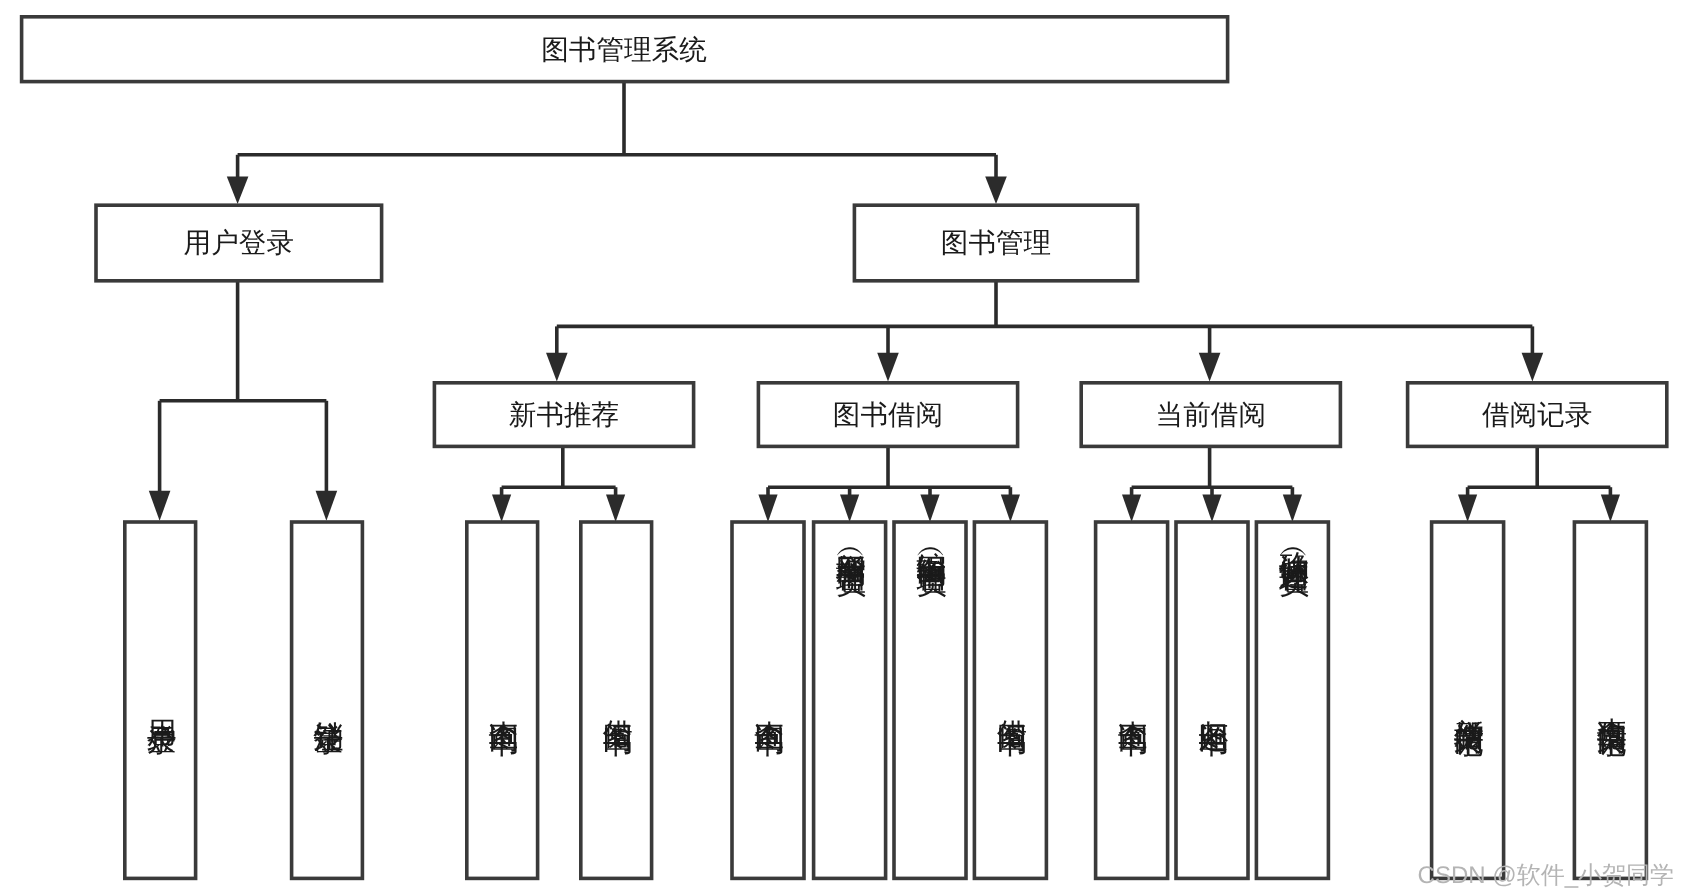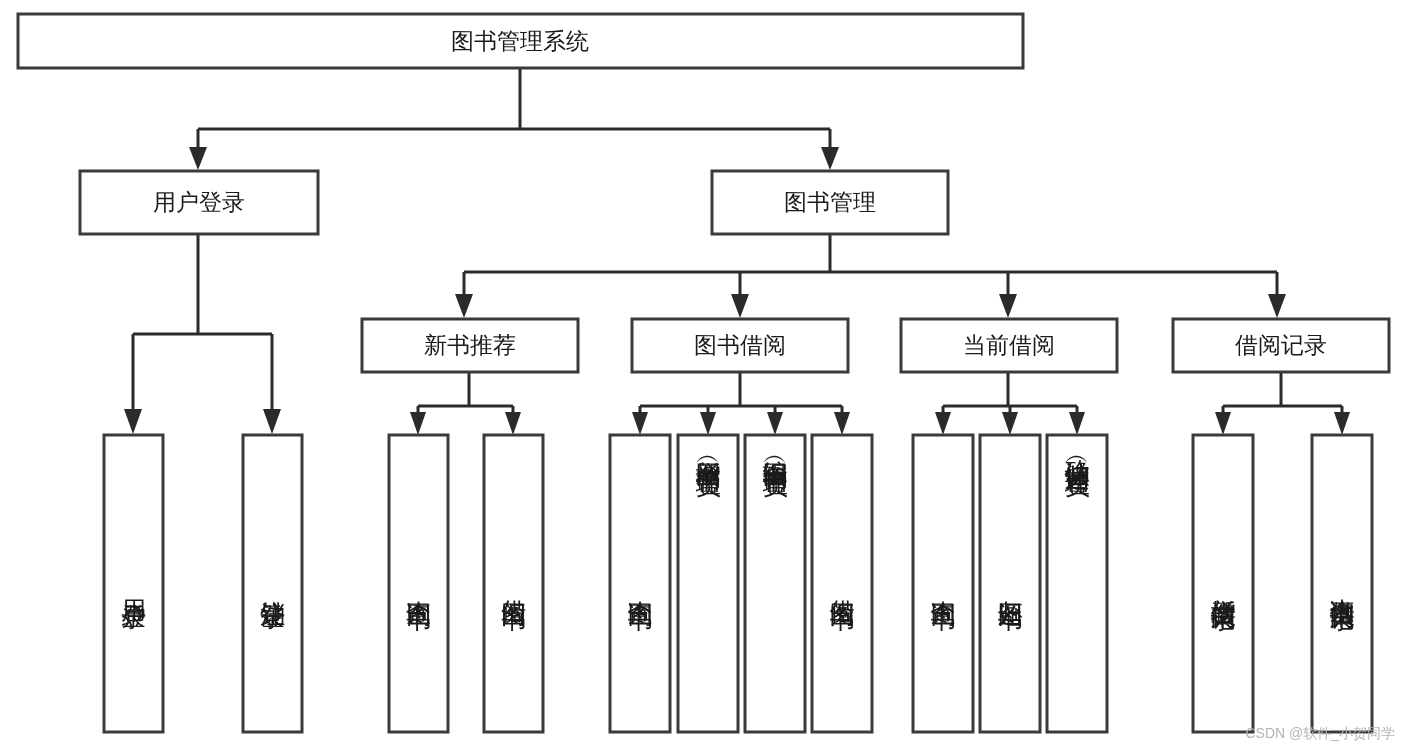--- a/index.html
+++ b/index.html
@@ -62,21 +62,21 @@
     align-items: center;
     justify-content: flex-start;
     white-space: nowrap;
     pointer-events: none;
   }
   .watermark {
     position: absolute;
     right: 10px;
     bottom: 4px;
     font-family: "Liberation Sans", "DejaVu Sans", sans-serif;
-    font-size: 14px;
+    font-size: 20px;
     color: #b4b4b4;
     white-space: nowrap;
   }
 </style>
 </head>
 <body>
 
 <div id="diagram-root">
 
   <svg class="flow" viewBox="0 0 1405 747">

